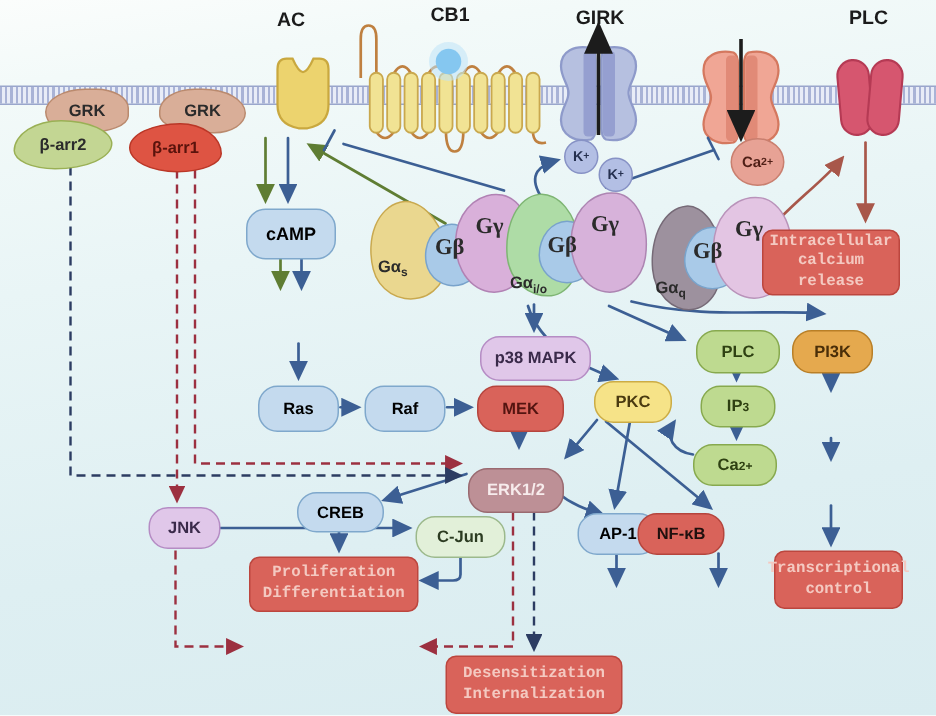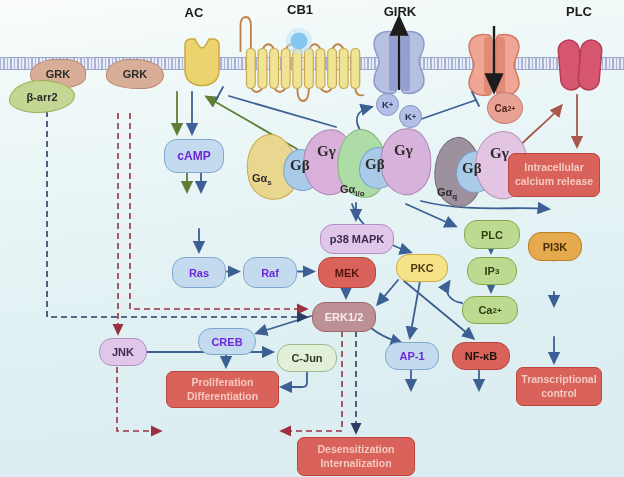--- a/index.html
+++ b/index.html
@@ -13,35 +13,35 @@
   #proteins{z-index:2;} #arrows{z-index:3;}
   .toplabel{position:absolute;z-index:6;transform:translateX(-50%);font-weight:bold;
     font-size:13px;color:#1b1b1b;white-space:nowrap;}
   .toplabel sup{font-size:9px;}
   .blob{position:absolute;z-index:4;border:1.8px solid;display:flex;align-items:center;
     justify-content:center;font-weight:bold;font-size:11px;color:#2b2b2b;}
   .glabel{position:absolute;z-index:5;font-weight:bold;font-size:11px;color:#2b2b2b;white-space:nowrap;}
   .glabel sub{font-size:8px;}
   .glabel.small{font-size:15px;font-family:Liberation Serif, serif;}
   .node{position:absolute;z-index:6;display:flex;align-items:center;justify-content:center;
-    font-weight:bold;font-size:11px;border-radius:13px;border:1.6px solid;white-space:nowrap;color:#6d28d9;}
+    font-weight:bold;font-size:11px;border-radius:13px;border:1.6px solid;white-space:nowrap;color:#000000;}
   .node sub,.node sup{font-size:8px;}
   .blue{background:#c4daee;border-color:#7fa8cc;}
   .pink{background:#f3bcca;border-color:#d98ba6;color:#732642;}
   .rednode{background:#d9635a;border-color:#b5453d;color:#531410;}
   .purple{background:#e0c7e9;border-color:#b58cc4;color:#3a2a4a;}
   .mauve{background:#bd9096;border-color:#9a6a70;color:#f7ecec;}
   .yellow{background:#f6e388;border-color:#ccac44;color:#4a3a10;}
   .green{background:#bedา90;border-color:#87a94e;color:#2e4012;}
   .green{background:#beda90;border-color:#87a94e;color:#2e4012;}
   .orange{background:#e5a94e;border-color:#b97f26;color:#4a2e08;}
   .palegreen{background:#e2f0d9;border-color:#9cb98c;color:#2c3c22;}
   .outcome{position:absolute;z-index:6;background:#d9635a;border:1.6px solid #bc463e;border-radius:7px;
     color:#f4c9c1;font-size:10.5px;font-weight:600;display:flex;flex-direction:column;
-    align-items:center;justify-content:center;line-height:1.3;text-align:center;}
+    align-items:center;justify-content:center;line-height:1.3;text-align:center;font-family:Liberation Mono, monospace;}
   .ion{position:absolute;z-index:6;border-radius:50%;display:flex;align-items:center;
     justify-content:center;font-weight:bold;}
   .ion sup{font-size:7px;}
   .k{width:21px;height:21px;background:#b3bfe4;border:1.4px solid #8792c5;color:#25304f;font-size:9.5px;}
   .caion{width:34px;height:30px;background:#e7a295;border:1.4px solid #c97f6f;color:#4f1f16;font-size:10px;}
 </style>
 </head>
 <body>
 
 <div class="stage">
@@ -187,20 +187,21 @@
   </svg>
 
   <span class="toplabel" style="left:194px;top:5px">AC</span>
   <span class="toplabel" style="left:300px;top:2px">CB1</span>
   <span class="toplabel" style="left:400px;top:4px">GIRK</span>
   <span class="toplabel" style="left:579px;top:4px">PLC</span>
 
   <div class="blob" style="left:30px;top:59px;width:54px;height:28px;background:#d9ae98;border-color:#ba8a6e;border-radius:55% 45% 60% 40%/60% 50% 45% 55%">GRK</div>
   <div class="blob" style="left:106px;top:59px;width:56px;height:28px;background:#d9ae98;border-color:#ba8a6e;border-radius:45% 55% 40% 60%/55% 60% 50% 45%">GRK</div>
   <div class="blob" style="left:9px;top:80px;width:64px;height:31px;background:#c3d693;border-color:#9ab055;border-radius:48% 52% 58% 42%/62% 48% 52% 38%">β-arr2</div>
+  <div class="blob" style="left:86px;top:82px;width:60px;height:31px;background:#de5443;border-color:#ba3727;color:#5a130c;border-radius:55% 45% 48% 52%/50% 62% 38% 50%">β-arr1</div>
 
   <div class="blob" style="left:246px;top:134px;width:50px;height:64px;background:#ead78f;border-color:#c9a94f;transform:rotate(-14deg);border-radius:55% 45% 50% 50%/60% 55% 45% 40%"></div>
   <div class="blob" style="left:283px;top:149px;width:36px;height:40px;background:#a9cae8;border-color:#79a3cb;transform:rotate(-10deg);border-radius:50% 50% 50% 50%/55% 55% 45% 45%"></div>
   <div class="blob" style="left:303px;top:129px;width:50px;height:64px;background:#d9b0da;border-color:#b182b4;transform:rotate(10deg);border-radius:50% 50% 45% 55%/45% 60% 40% 55%"></div>
   <span class="glabel" style="left:252px;top:172px"><span>Gα</span><sub>s</sub></span>
   <span class="glabel small" style="left:290px;top:157px">Gβ</span>
   <span class="glabel small" style="left:317px;top:143px">Gγ</span>
 
   <div class="blob" style="left:337px;top:129px;width:48px;height:67px;background:#aedca6;border-color:#7eb573;transform:rotate(-6deg);border-radius:52% 48% 46% 54%/58% 52% 48% 42%"></div>
   <div class="blob" style="left:359px;top:147px;width:36px;height:40px;background:#a9cae8;border-color:#79a3cb;border-radius:50% 50% 50% 50%/55% 55% 45% 45%"></div>
@@ -227,37 +228,37 @@
   <div class="ion caion" style="left:487px;top:92px">
       <span>Ca</span>
       <sup>2+</sup>
     </div>
 
   <div class="node blue" style="left:164px;top:139px;width:58px;height:32px;font-size:12px">cAMP</div>
   <div class="node blue" style="left:172px;top:257px;width:52px;height:29px">Ras</div>
   <div class="node blue" style="left:243px;top:257px;width:52px;height:29px">Raf</div>
   <div class="node rednode" style="left:318px;top:257px;width:56px;height:29px">MEK</div>
   <div class="node purple" style="left:320px;top:224px;width:72px;height:28px">p38 MAPK</div>
-  <div class="node mauve" style="left:312px;top:302px;width:62px;height:28px">ERK1/2</div>
+  <div class="node mauve" style="left:312px;top:312px;width:62px;height:28px">ERK1/2</div>
   <div class="node yellow" style="left:396px;top:254px;width:50px;height:26px">PKC</div>
   <div class="node green" style="left:464px;top:220px;width:54px;height:27px">PLC</div>
   <div class="node green" style="left:467px;top:257px;width:48px;height:26px">
       <span>IP</span>
       <sub>3</sub>
     </div>
   <div class="node green" style="left:462px;top:296px;width:54px;height:26px">
       <span>Ca</span>
       <sup>2+</sup>
     </div>
-  <div class="node orange" style="left:528px;top:232px;width:52px;height:27px">PI3K</div>
+  <div class="node orange" style="left:528px;top:220px;width:52px;height:27px">PI3K</div>
   <div class="node blue" style="left:198px;top:328px;width:56px;height:25px">CREB</div>
   <div class="node palegreen" style="left:277px;top:344px;width:58px;height:26px">C-Jun</div>
   <div class="node purple" style="left:99px;top:338px;width:46px;height:26px">JNK</div>
   <div class="node blue" style="left:385px;top:342px;width:52px;height:26px">AP-1</div>
-  <div class="node rednode" style="left:452px;top:342px;width:56px;height:26px;color:#20100e">NF-κB</div>
+  <div class="node rednode" style="left:425px;top:342px;width:56px;height:26px;color:#20100e">NF-κB</div>
 
   <div class="outcome" style="left:508px;top:153px;width:90px;height:42px">
     <span>Intracellular</span>
     <span>calcium release</span>
   </div>
   <div class="outcome" style="left:166px;top:371px;width:111px;height:35px">
     <span>Proliferation</span>
     <span>Differentiation</span>
   </div>
   <div class="outcome" style="left:516px;top:367px;width:84px;height:37px">

